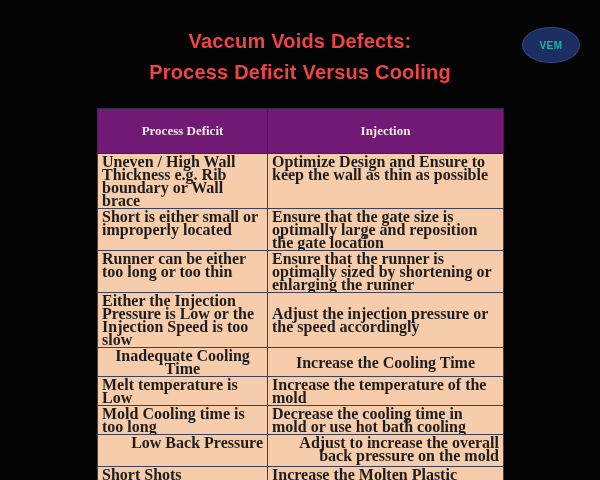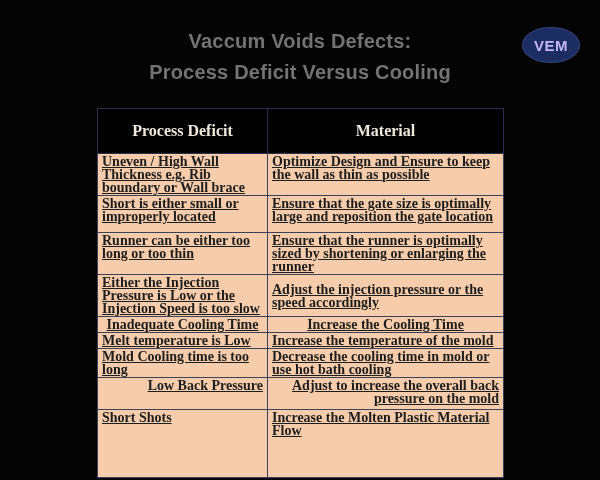--- a/index.html
+++ b/index.html
@@ -10,82 +10,81 @@
     font-family:"Liberation Sans", sans-serif;
     position:relative;
   }
   .canvas{position:absolute;inset:0;}
 
   
   .title{
     position:absolute;
     top:26px;left:0;right:0;
     text-align:center;
-    color:#737373;
+    color:#ef4444;
     font-family:"Liberation Sans", sans-serif;
     font-weight:700;
     font-size:20px;
     line-height:31px;
     letter-spacing:0.2px;
   }
 
   
   .logo{
     position:absolute;
     top:27px;left:522px;
     width:58px;height:36px;
     background:#1c2d62;
     border-radius:50%;
     display:flex;align-items:center;justify-content:center;
     box-shadow:0 0 0 1px rgba(120,140,200,0.25) inset;
   }
   .logo span{
-    color:#c4b5fd;
+    color:#14b8a6;
     font-family:"Liberation Sans", sans-serif;
     font-weight:700;
-    font-size:15px;
+    font-size:10px;
     letter-spacing:0.5px;
   }
 
   
   table.defects{
     position:absolute;
     left:97px;top:108px;
     width:406px;
     border-collapse:collapse;
     table-layout:fixed;
     background:#F6CCAA;
     border:1px solid #27304a;
   }
   col.c-deficit{width:170px;}
   col.c-solution{width:236px;}
 
   .defects th{
-    background:#000000;
+    background:#701a75;
     color:#EFE8DC;
     font-family:"Liberation Serif", serif;
     font-weight:700;
-    font-size:16px;
+    font-size:13px;
     height:44px;
     text-align:center;
     vertical-align:middle;
     border:1px solid #27304a;
     padding:0 4px;
   }
   .defects td{
     font-family:"Liberation Serif", serif;
     font-weight:700;
-    font-size:14px;
+    font-size:16px;
     line-height:13px;
     color:#1d1d1d;
     border:1px solid #3a4158;
     padding:1px 4px 1px 4px;
     vertical-align:top;
     overflow:hidden;
-    text-decoration:underline;
   }
   tr.va-mid td{vertical-align:middle;}
   tr.r0{height:30px;}
   tr.r1{height:37px;}
   tr.r2{height:30px;}
   tr.r3{height:36px;margin-left:16px;}
   tr.r4{height:16px;text-align:center;}
   tr.r5{height:15px;margin-top:44px;}
   tr.r6{height:26px;padding-left:33px;}
   tr.r7{height:32px;text-align:right;}
@@ -106,21 +105,21 @@
   </div>
 
   <table class="defects">
     <colgroup>
         <col class="c-deficit">
         <col class="c-solution">
       </colgroup>
     <thead>
       <tr>
         <th>Process Deficit</th>
-        <th>Material</th>
+        <th>Injection</th>
       </tr>
     </thead>
     <tbody>
       <tr class="r0">
         <td>Uneven / High Wall Thickness e.g. Rib boundary or Wall brace</td>
         <td>Optimize Design and Ensure to keep the wall as thin as possible</td>
       </tr>
       <tr class="r1">
         <td>Short is either small or improperly located</td>
         <td>Ensure that the gate size is optimally large and reposition the gate location</td>

